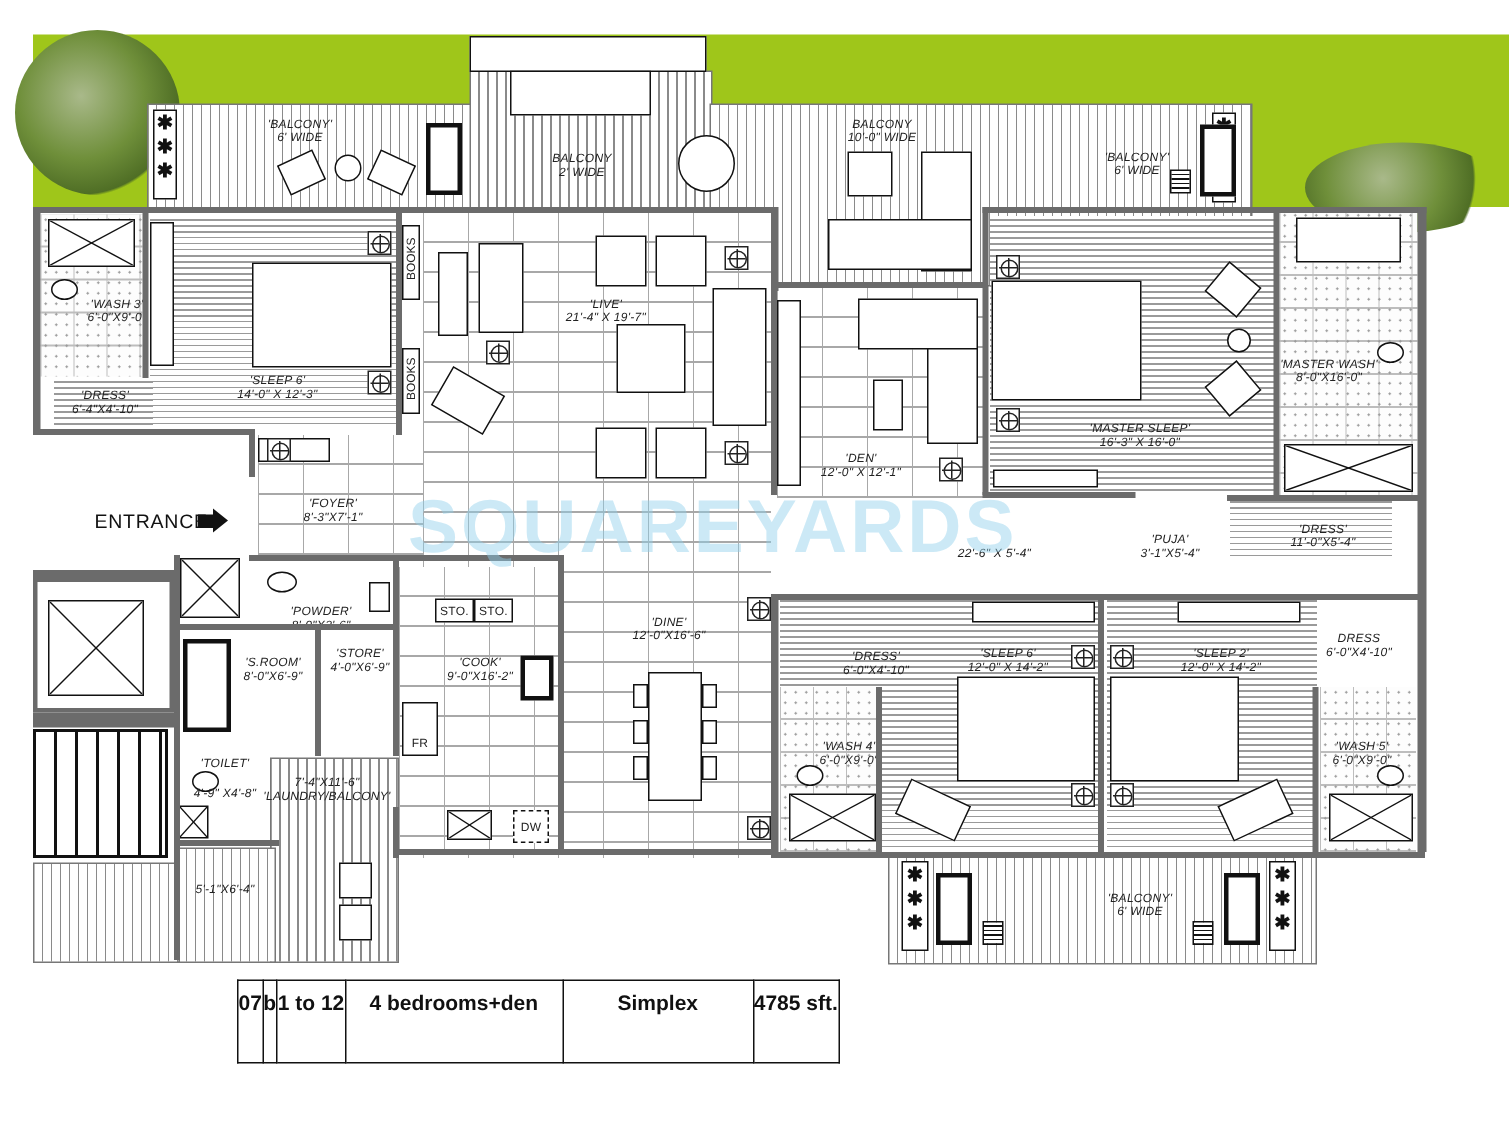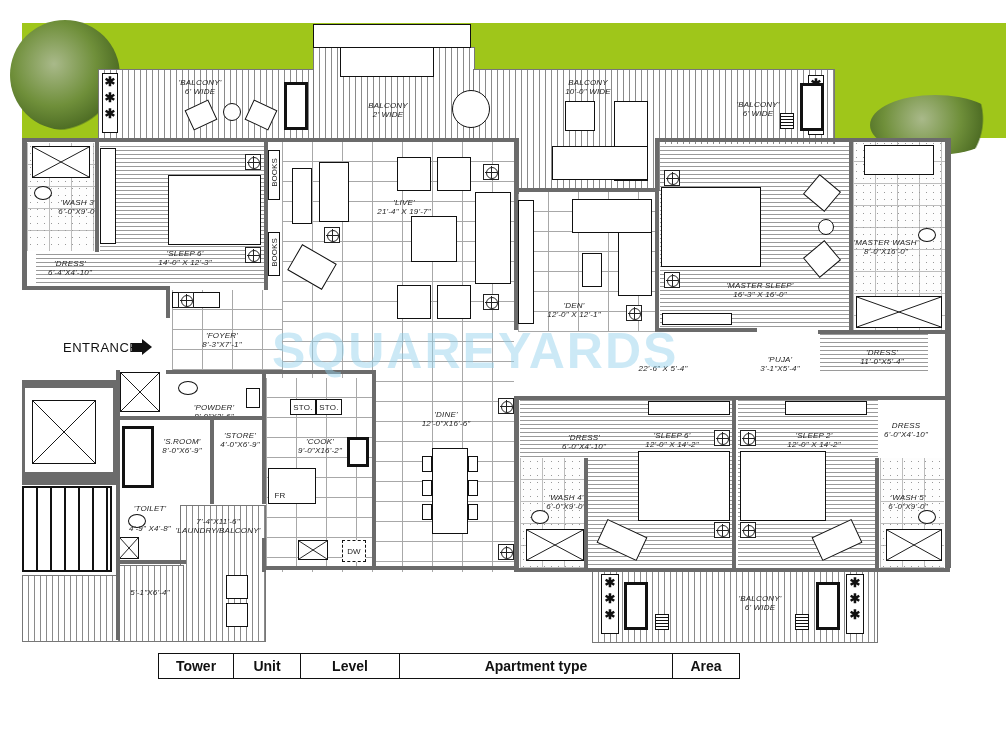--- a/index.html
+++ b/index.html
@@ -223,21 +223,21 @@
 <div class="box" style="left:178px;top:381px;width:20px;height:14px;border-radius:50%;"></div>
 <div class="box" style="left:246px;top:388px;width:14px;height:20px;"></div>
 <div class="box-thick" style="left:122px;top:426px;width:32px;height:62px;"></div>
 <div class="box" style="left:290px;top:399px;width:26px;height:16px;">
     <div class="lbl" style="left:12px;top:3px;">STO.</div>
   </div>
 <div class="box" style="left:316px;top:399px;width:26px;height:16px;">
     <div class="lbl" style="left:12px;top:3px;">STO.</div>
   </div>
 <div class="box-thick" style="left:347px;top:437px;width:22px;height:30px;"></div>
-<div class="box" style="left:268px;top:468px;width:48px;height:36px;">
+<div class="box" style="left:268px;top:468px;width:24px;height:36px;">
     <div class="lbl" style="left:11px;top:22px;">FR</div>
   </div>
 <div class="xbox" style="left:298px;top:540px;width:30px;height:20px;">
     <svg viewBox="0 0 30 20" preserveAspectRatio="none">
       <line x1="0" y1="0" x2="30" y2="20" stroke="#111"></line>
       <line x1="30" y1="0" x2="0" y2="20" stroke="#111"></line>
     </svg>
   </div>
 <div class="box" style="left:342px;top:540px;width:24px;height:22px;border-style:dashed;">
     <div class="lbl" style="left:11px;top:6px;">DW</div>
@@ -436,21 +436,22 @@
 <div class="wall" style="left:22px;top:380px;width:96px;height:6px;"></div>
 
 <div class="watermark" style="left:272px;top:322px;">SQUAREYARDS</div>
 
 <div class="entrance" style="left:63px;top:340px;">ENTRANCE</div>
 <div class="arrow-body" style="left:132px;top:343px;width:10px;height:9px;"></div>
 <div class="arrow" style="left:142px;top:339px;"></div>
 
 <table class="info">
   <tbody>
-      <tr>
-    <th style="width:74px;">Tower</th>
-    <th style="width:66px;">Unit</th>
-    <th style="width:98px;">Level</th>
-    <th colspan="2" style="width:272px;">Apartment type</th>
-    <th style="width:66px;">Area</th>
+  <tr>
+    <td>07</td>
+    <td>b</td>
+    <td>1 to 12</td>
+    <td style="width:144px;">4 bedrooms+den</td>
+    <td style="width:126px;">Simplex</td>
+    <td>4785 sft.</td>
   </tr>
 </tbody>
   </table>
 
 </body></html>

